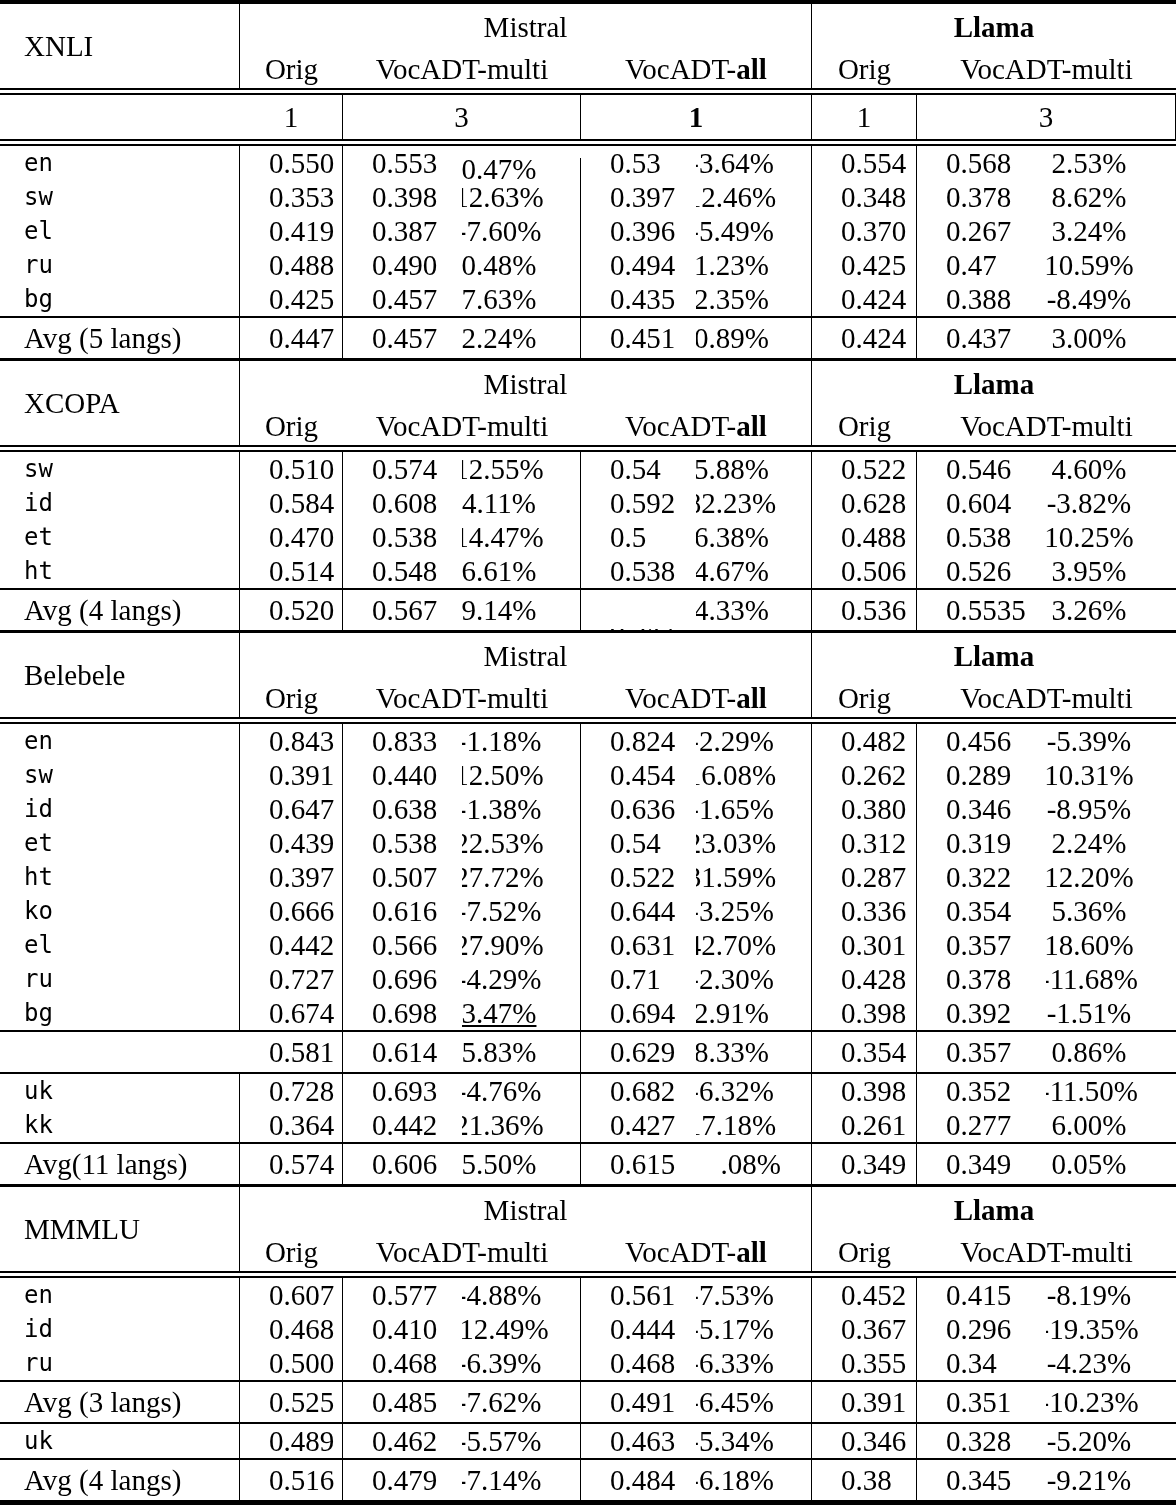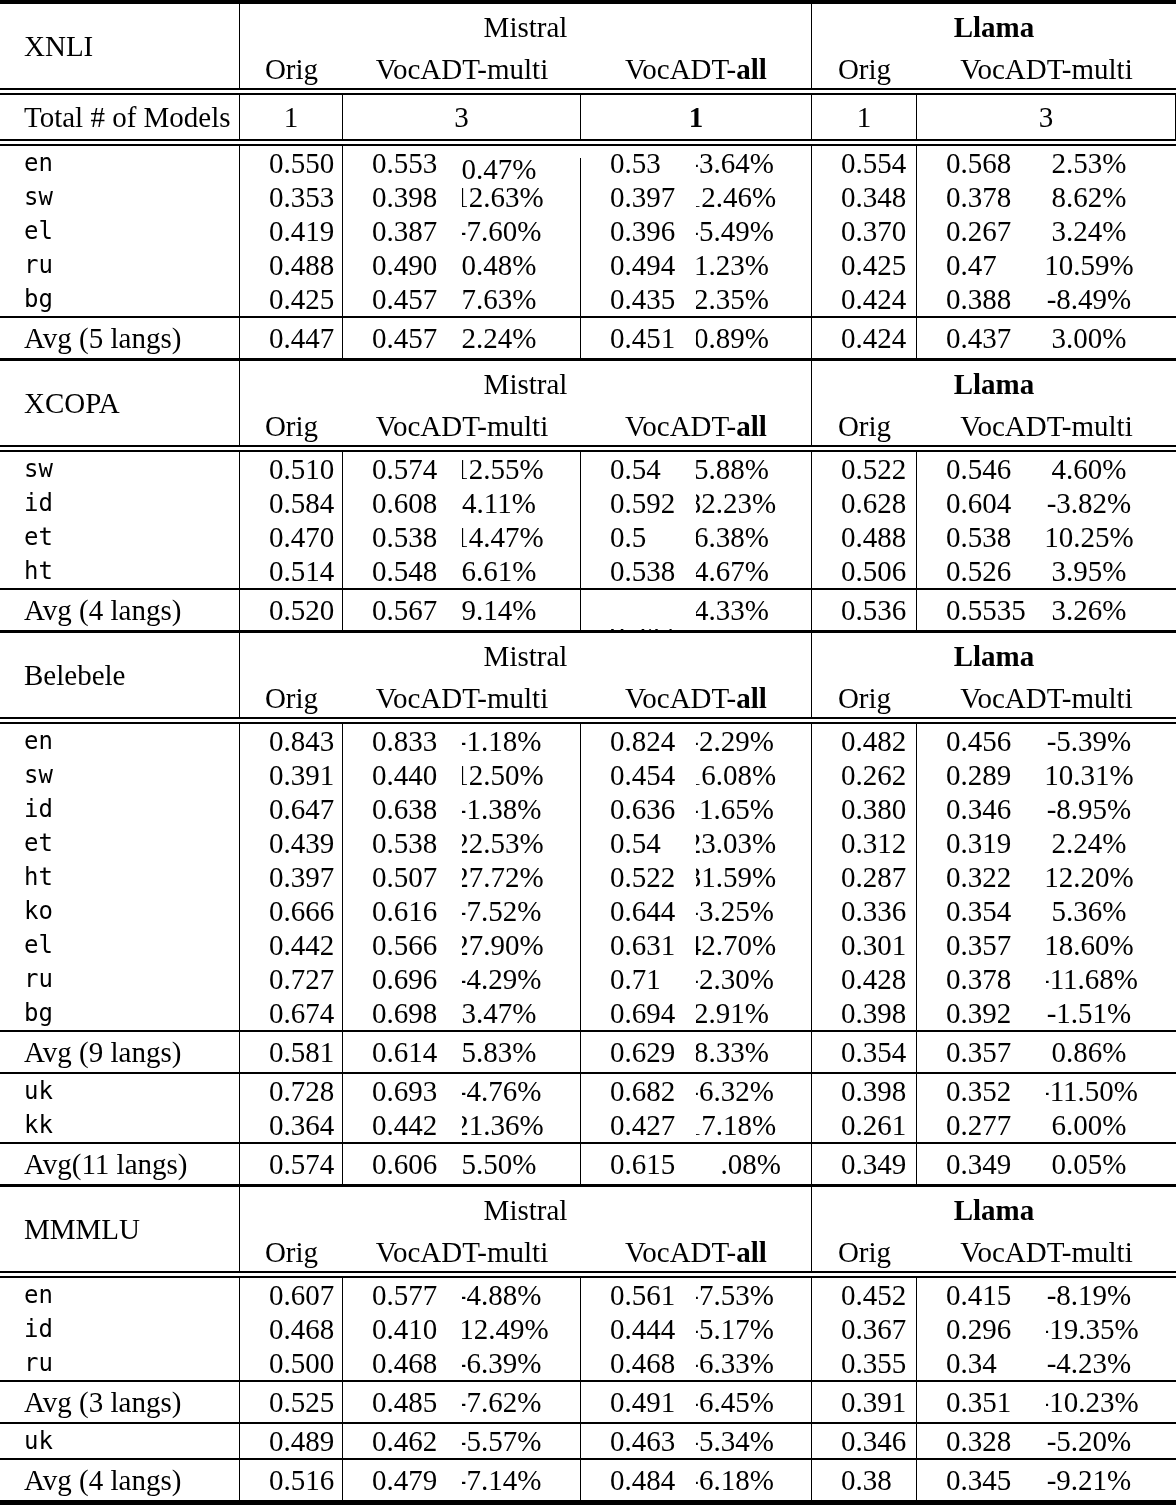--- a/index.html
+++ b/index.html
@@ -58,21 +58,20 @@
           <div class="c center" style="grid-area: 2 / 3 / auto / 5;">VocADT-multi</div>
           <div class="c center br" style="grid-area: 2 / 5 / auto / 7;">
             <span>VocADT-</span>
             <span class="bold">all</span>
           </div>
           <div class="c center" style="grid-area: 2 / 7;">Orig</div>
           <div class="c center" style="grid-area: 2 / 8 / auto / 10;">VocADT-multi</div>
         </div>
         <div class="dline"></div>
         <div class="grid r-total">
-          <div class="c slab br" style="grid-column: 1;">Total # of Models</div>
           <div class="c center br" style="grid-column: 2;">1</div>
           <div class="c center br" style="grid-column: 3 / 5;">3</div>
           <div class="c center br bold" style="grid-column: 5 / 7;">1</div>
           <div class="c center br" style="grid-column: 7;">1</div>
           <div class="c center br" style="grid-column: 8 / 10;">3</div>
         </div>
         <div class="dline"></div>
         <div class="grid r-lang">
           <div class="c mono br" style="grid-column: 1;">en</div>
           <div class="c val br" style="grid-column: 2;">0.550</div>
@@ -315,30 +314,29 @@
           <div class="c val" style="grid-column: 5;">0.71</div>
           <div class="c pct br" style="grid-column: 6;">-2.30%</div>
           <div class="c val br" style="grid-column: 7;">0.428</div>
           <div class="c val" style="grid-column: 8;">0.378</div>
           <div class="c pct" style="grid-column: 9;">-11.68%</div>
         </div>
         <div class="grid r-lang">
           <div class="c mono br" style="grid-column: 1;">bg</div>
           <div class="c val br" style="grid-column: 2;">0.674</div>
           <div class="c val" style="grid-column: 3;">0.698</div>
-          <div class="c pct br" style="grid-column: 4;">3.47%</div>
+          <div class="c pct br" style="grid-column: 4; text-decoration: underline;">3.47%</div>
           <div class="c val" style="grid-column: 5;">0.694</div>
           <div class="c pct br" style="grid-column: 6;">2.91%</div>
           <div class="c val br" style="grid-column: 7;">0.398</div>
           <div class="c val" style="grid-column: 8;">0.392</div>
           <div class="c pct" style="grid-column: 9;">-1.51%</div>
         </div>
         <div class="sline"></div>
         <div class="grid r-avg">
-          <div class="c slab br" style="grid-column: 1;">Avg (9 langs)</div>
           <div class="c val br" style="grid-column: 2;">0.581</div>
           <div class="c val" style="grid-column: 3;">0.614</div>
           <div class="c pct br" style="grid-column: 4;">5.83%</div>
           <div class="c val" style="grid-column: 5;">0.629</div>
           <div class="c pct br" style="grid-column: 6;">8.33%</div>
           <div class="c val br" style="grid-column: 7;">0.354</div>
           <div class="c val" style="grid-column: 8;">0.357</div>
           <div class="c pct" style="grid-column: 9;">0.86%</div>
         </div>
         <div class="sline"></div>

